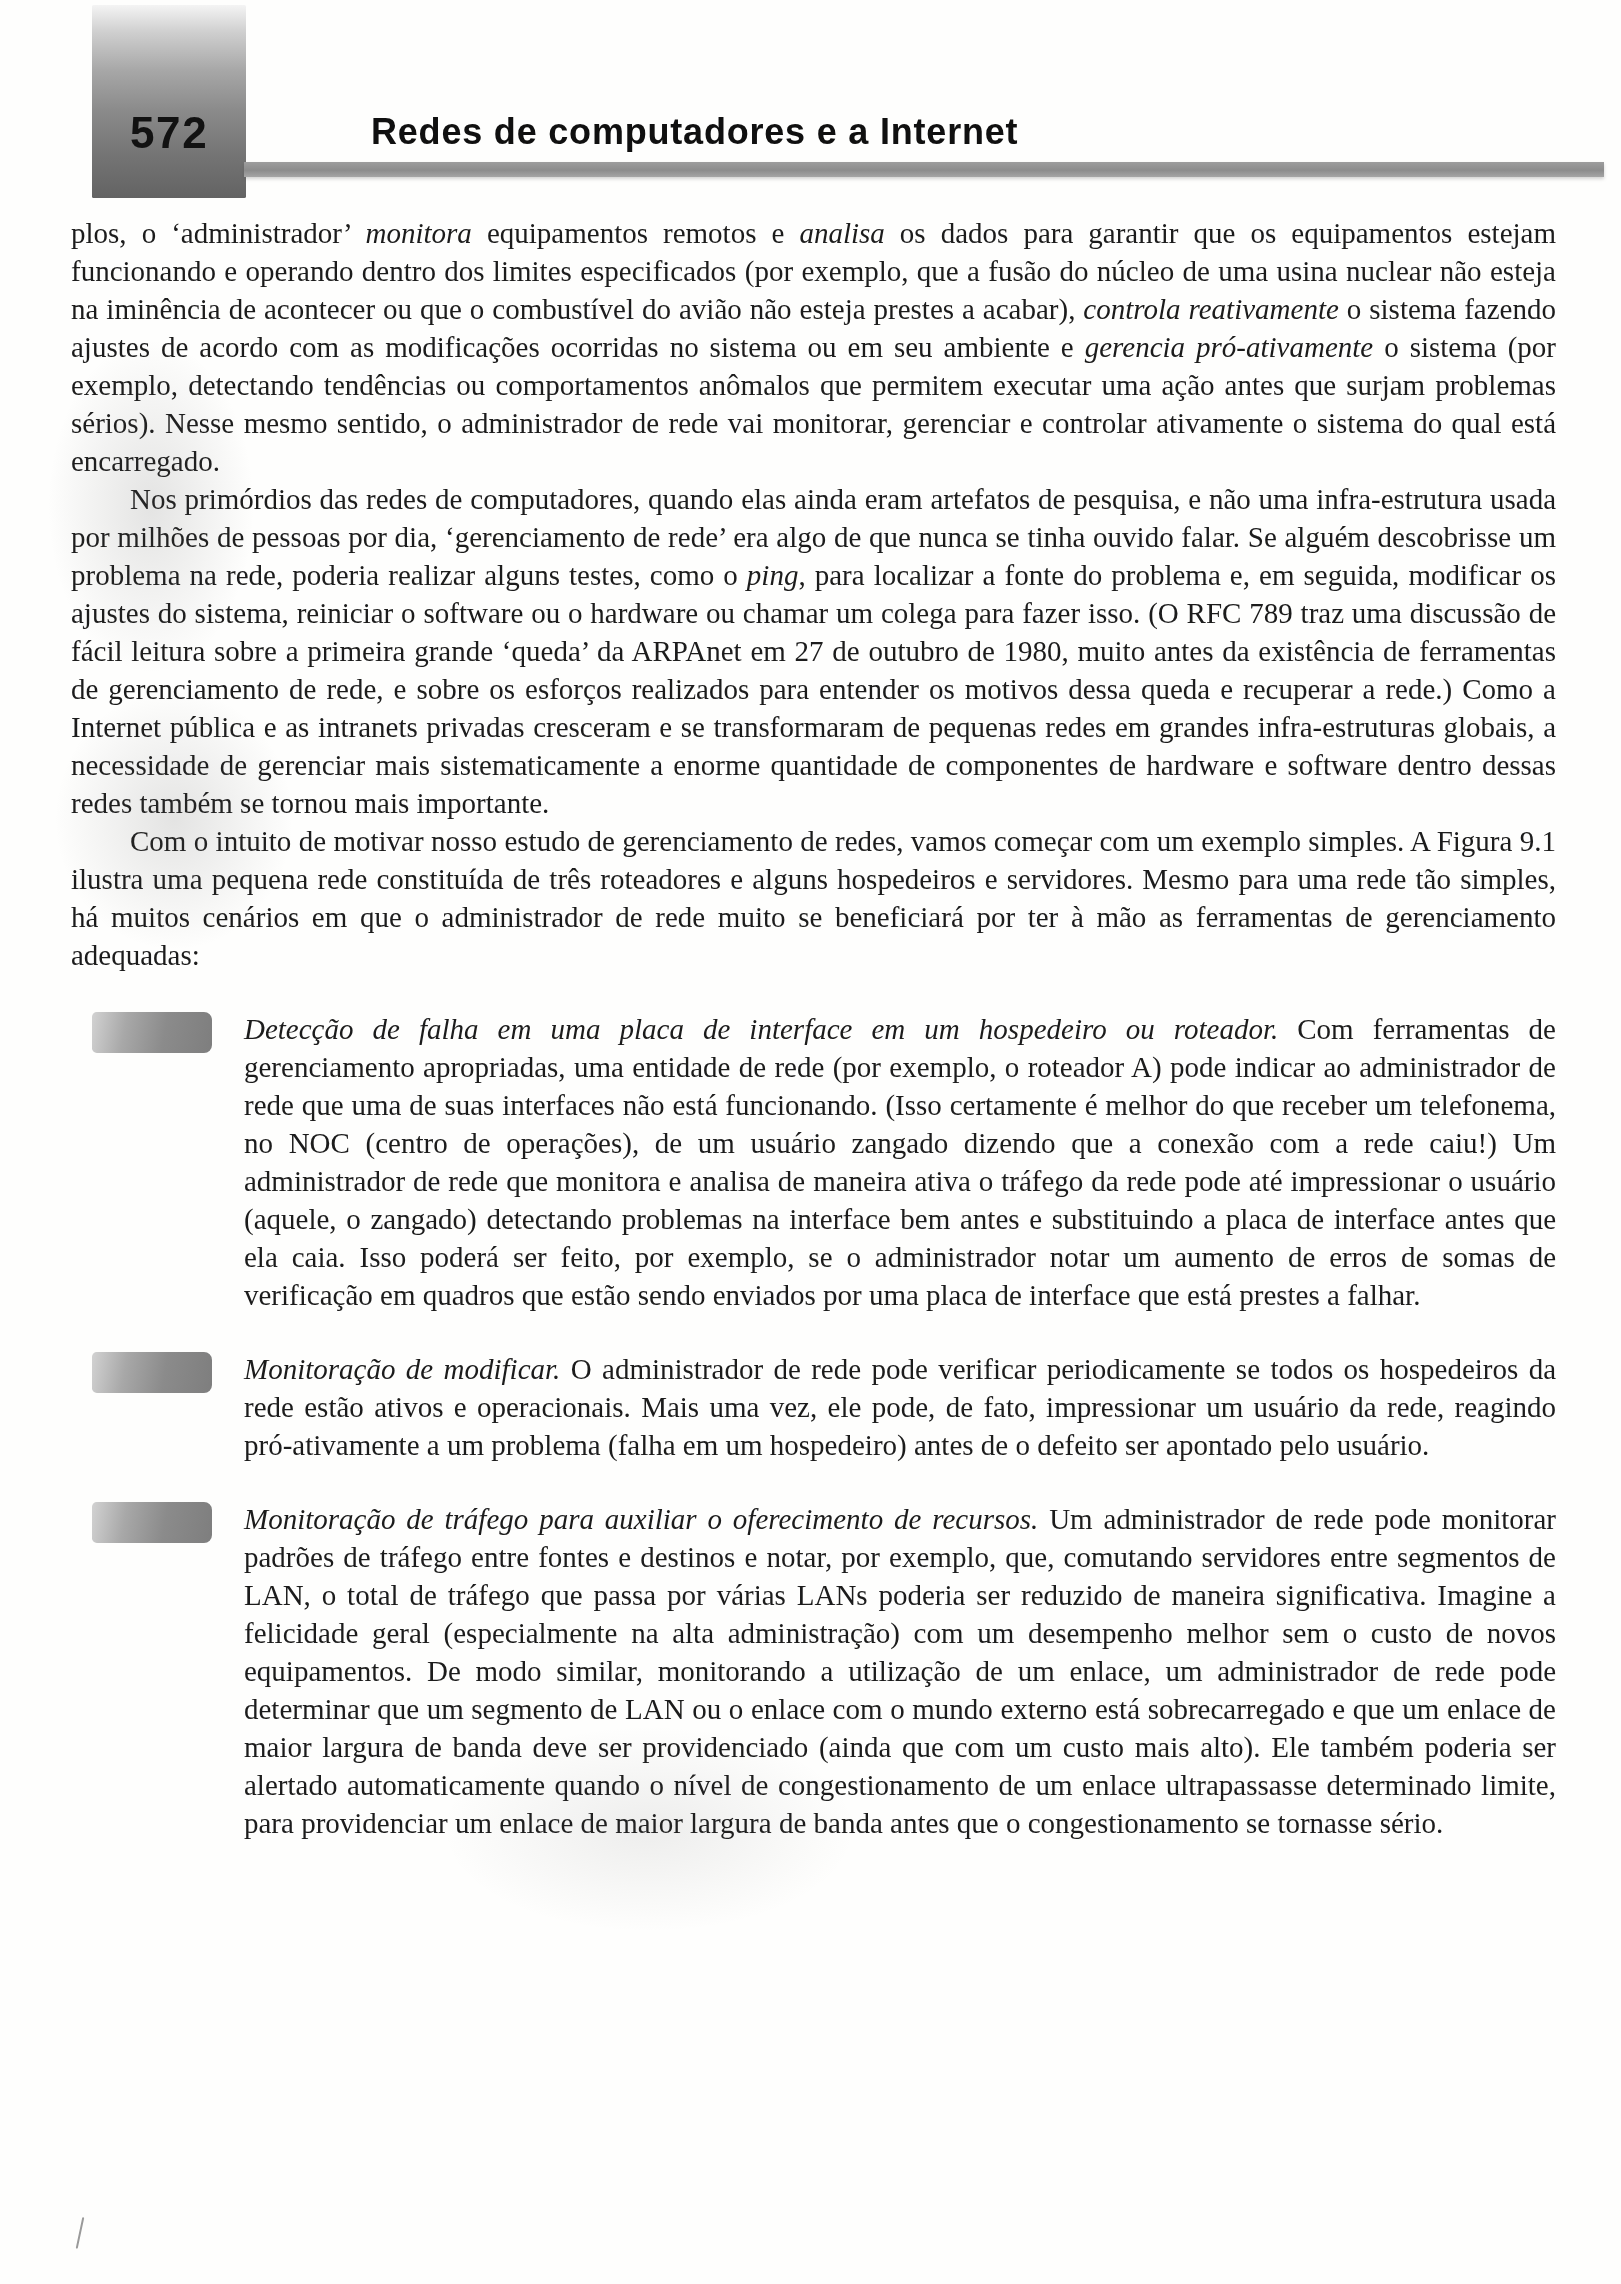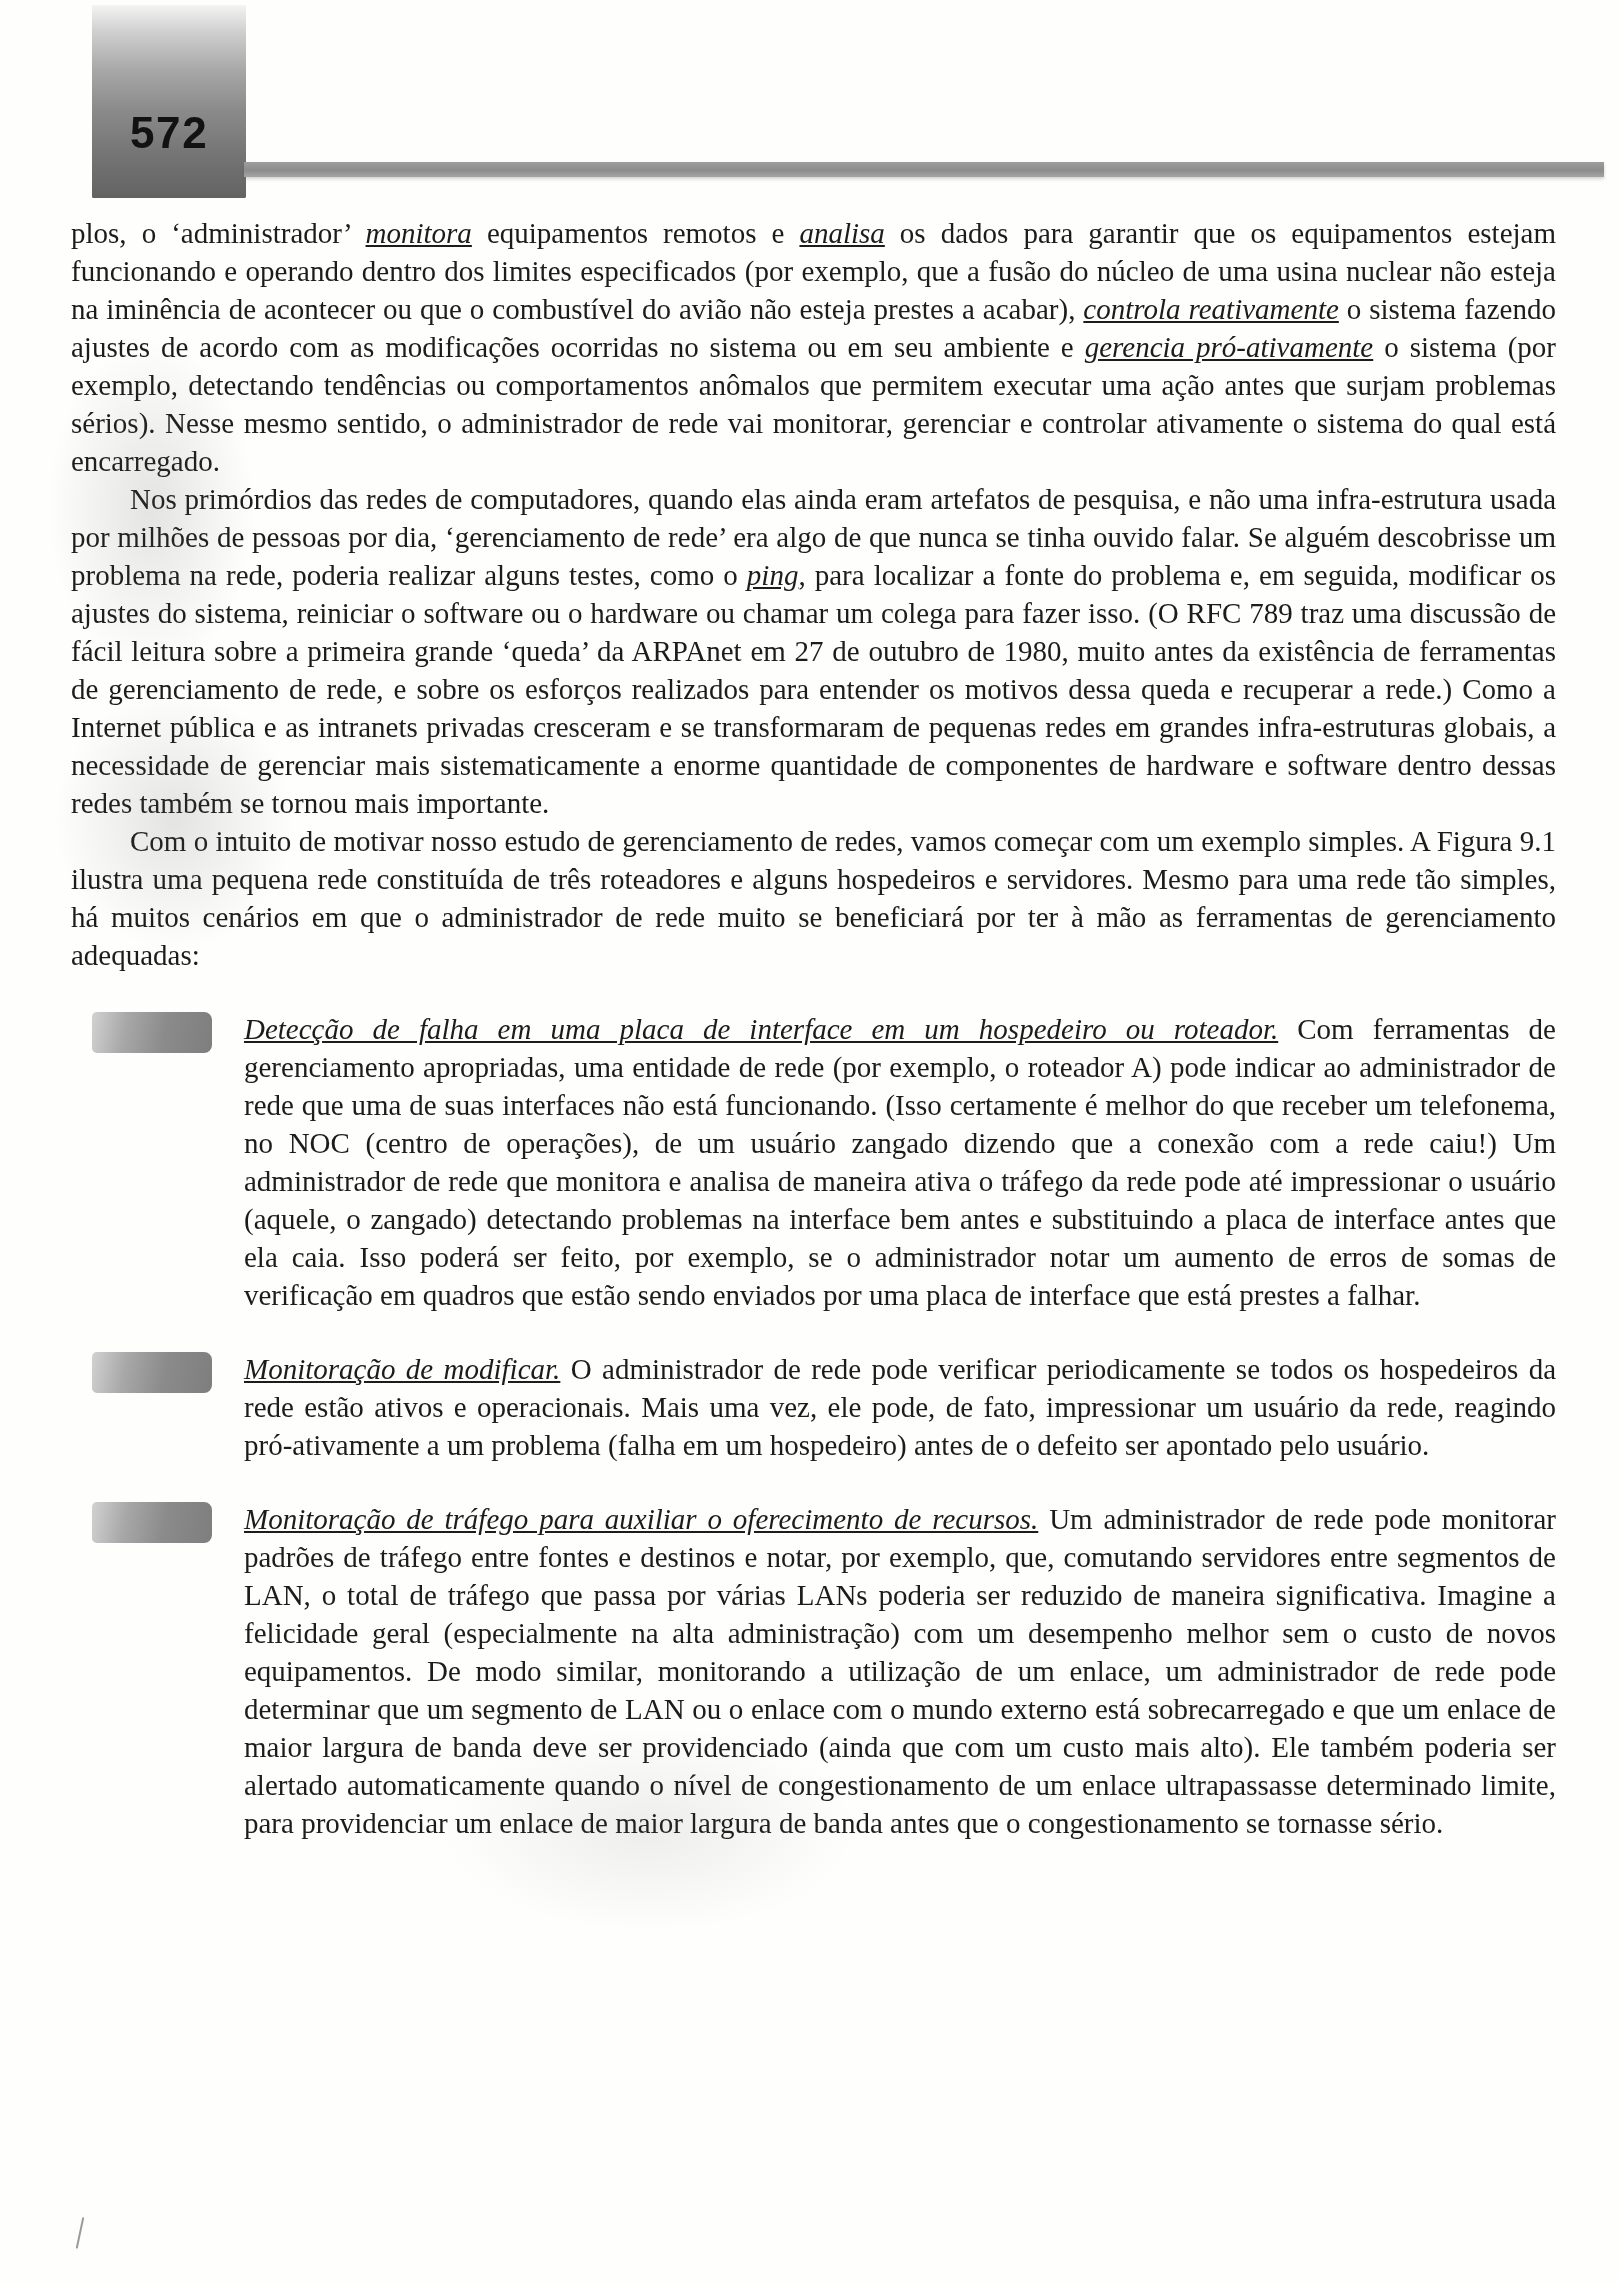--- a/index.html
+++ b/index.html
@@ -57,21 +57,21 @@
   #page-body {
     position: absolute;
     left: 71px; top: 214px;
     width: 1485px;
     font-size: 29px;
     line-height: 38px;
     text-align: justify;
   }
   .para { margin: 0; }
   .para.indented { text-indent: 59px; }
-  .para em, .bullet-text em { font-style: italic; text-decoration: underline; }
+  .para em, .bullet-text em { font-style: italic; }
 
   
   .bullet {
     position: relative;
     margin-top: 36px;
     padding-left: 173px;
   }
   .bullet-marker {
     position: absolute;
     left: 20.6px; top: 1.6px;
@@ -101,20 +101,21 @@
   }
 </style>
 </head>
 <body>
 
 <div id="page">
 
   <div id="page-number-box">
     <span id="page-number">572</span>
   </div>
+  <div id="chapter-title">Redes de computadores e a Internet</div>
   <div id="header-rule"></div>
 
   <div id="page-body">
 
     <p class="para"><span>plos, o ‘administrador’ </span><em>monitora</em><span> equipamentos remotos e </span><em>analisa</em><span> os dados para garantir que os equipamentos estejam funcionando e operando dentro dos limites especificados (por exemplo, que a fusão do núcleo de uma usina nuclear não esteja na iminência de acontecer ou que o combustível do avião não esteja prestes a acabar), </span><em>controla reativamente</em><span> o sistema fazendo ajustes de acordo com as modificações ocorridas no sistema ou em seu ambiente e </span><em>gerencia pró-ativamente</em><span> o sistema (por exemplo, detectando tendências ou comportamentos anômalos que permitem executar uma ação antes que surjam problemas sérios). Nesse mesmo sentido, o administrador de rede vai monitorar, gerenciar e controlar ativamente o sistema do qual está encarregado.</span></p>
 
     <p class="para indented"><span>Nos primórdios das redes de computadores, quando elas ainda eram artefatos de pesquisa, e não uma infra-estrutura usada por milhões de pessoas por dia, ‘gerenciamento de rede’ era algo de que nunca se tinha ouvido falar. Se alguém descobrisse um problema na rede, poderia realizar alguns testes, como o </span><em>ping</em><span>, para localizar a fonte do problema e, em seguida, modificar os ajustes do sistema, reiniciar o software ou o hardware ou chamar um colega para fazer isso. (O RFC 789 traz uma discussão de fácil leitura sobre a primeira grande ‘queda’ da ARPAnet em 27 de outubro de 1980, muito antes da existência de ferramentas de gerenciamento de rede, e sobre os esforços realizados para entender os motivos dessa queda e recuperar a rede.) Como a Internet pública e as intranets privadas cresceram e se transformaram de pequenas redes em grandes infra-estruturas globais, a necessidade de gerenciar mais sistematicamente a enorme quantidade de componentes de hardware e software dentro dessas redes também se tornou mais importante.</span></p>
 
     <p class="para indented"><span>Com o intuito de motivar nosso estudo de gerenciamento de redes, vamos começar com um exemplo simples. A Figura 9.1 ilustra uma pequena rede constituída de três roteadores e alguns hospedeiros e servidores. Mesmo para uma rede tão simples, há muitos cenários em que o administrador de rede muito se beneficiará por ter à mão as ferramentas de gerenciamento adequadas:</span></p>
 

